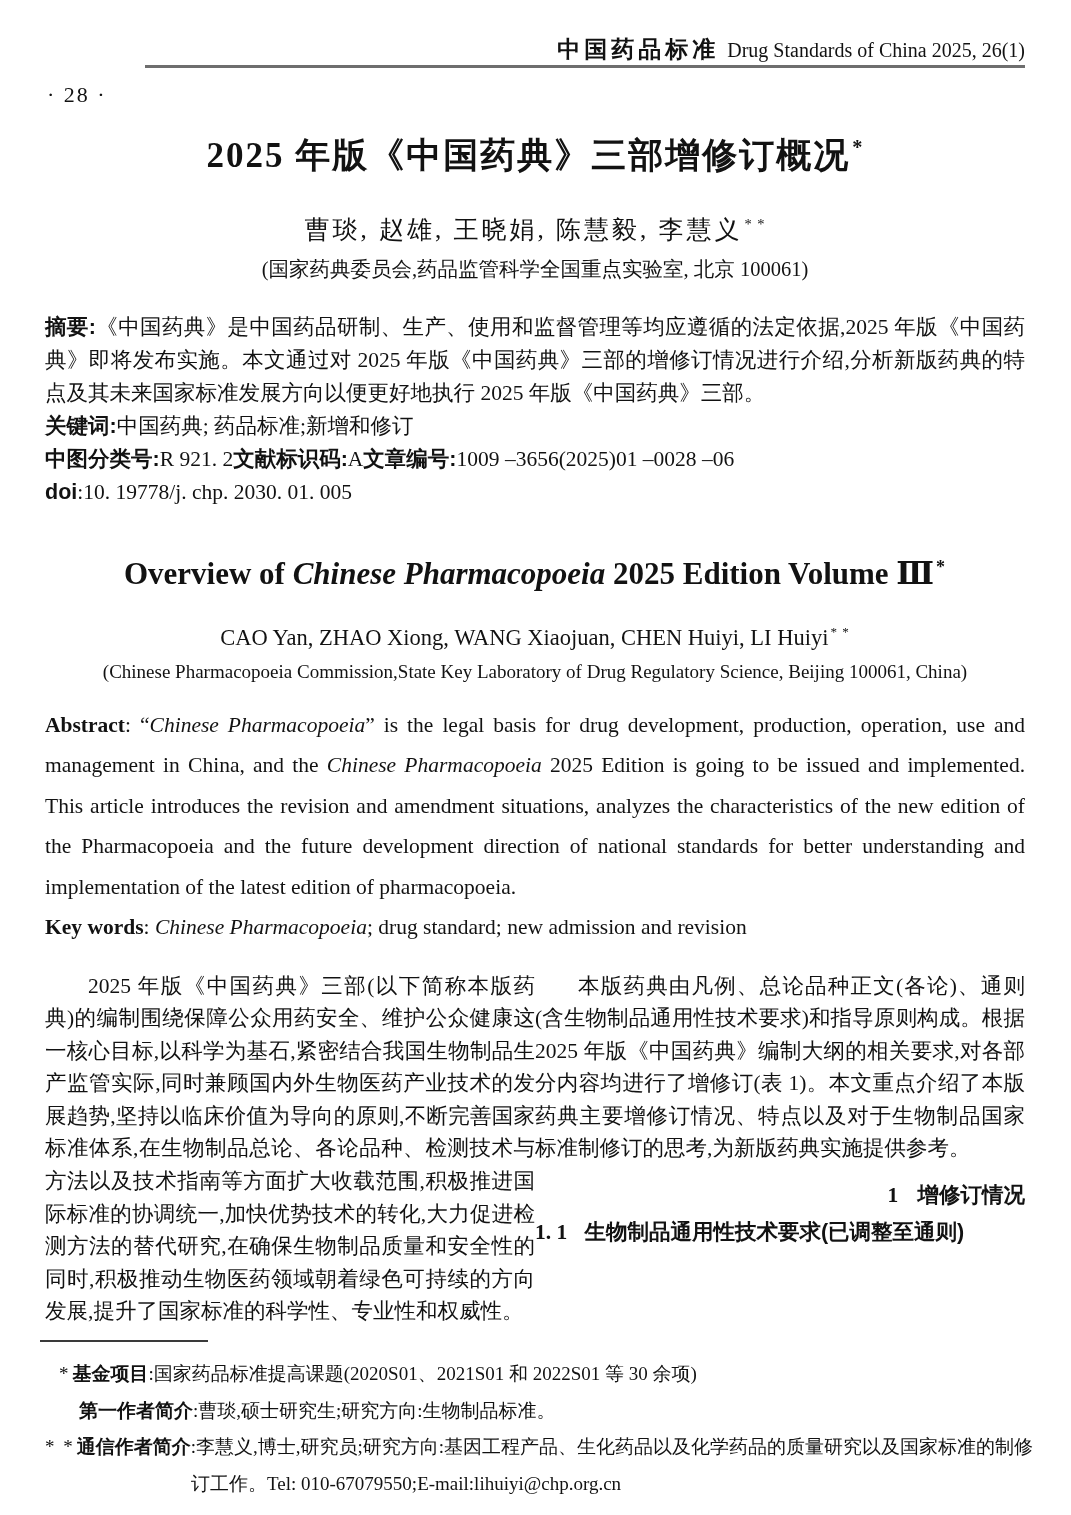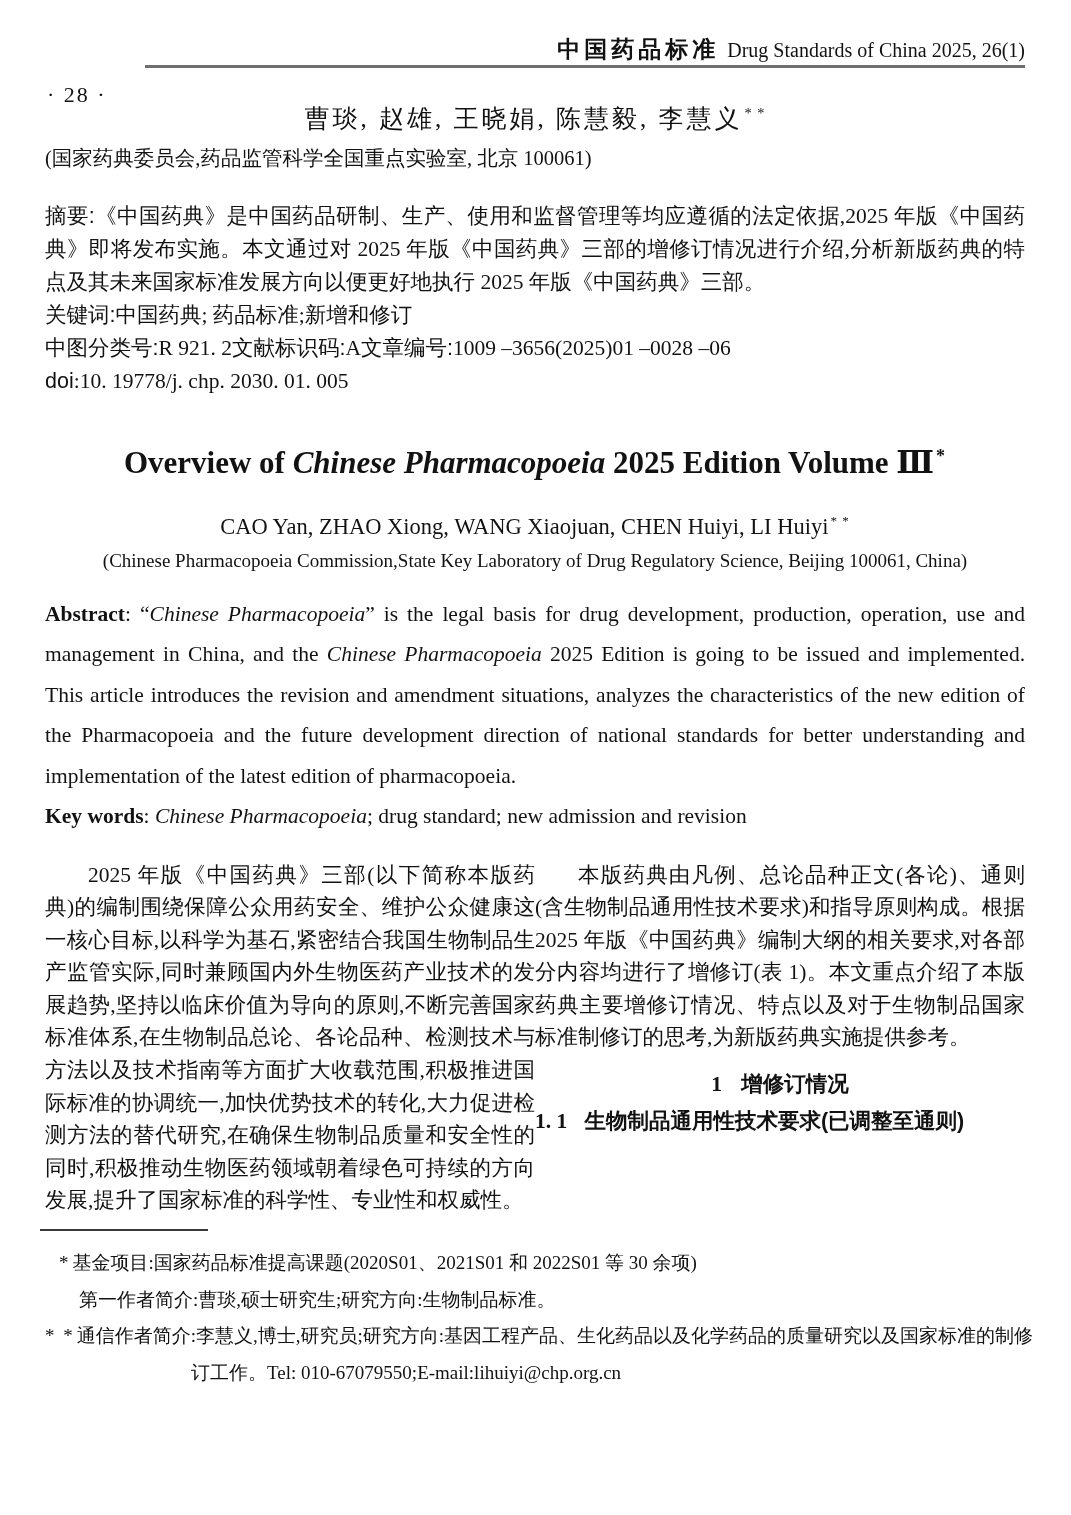--- a/index.html
+++ b/index.html
@@ -13,40 +13,40 @@
   .page-header { position: relative; height: 34px; }
   .page-num { position: absolute; left: 2px; top: 2px; font-size: 22px; letter-spacing: 2px; margin-top: 46px; }
   .journal { position: absolute; right: 0; top: 0; white-space: nowrap; }
   .journal-cn { font-weight: bold; font-size: 23px; letter-spacing: 4px; font-family: "Liberation Serif", serif; }
   .journal-en { font-size: 20px; margin-left: 4px; }
   .header-rule { position: absolute; left: 100px; right: 0; top: 31px; border-top: 3px solid #6e6e6e; }
   
   .title-cn { margin: 64px 0 0 0; text-align: center; font-size: 35px; font-weight: bold; letter-spacing: 2px; }
   sup.marker { font-size: 58%; vertical-align: super; margin-left: 2px; letter-spacing: 1px; }
   .authors-cn { margin-top: 34px; text-align: center; font-size: 25px; letter-spacing: 3px; }
-  .affiliation-cn { margin-top: 9px; text-align: left; font-size: 20.5px; }
+  .affiliation-cn { margin-top: 9px; text-align: center; font-size: 20.5px; }
   
   .cn-abstract-block { margin-top: 28px; font-size: 21.5px; line-height: 33px; text-align: justify; }
-  .label-hei { font-family: "Liberation Sans", "DejaVu Sans", sans-serif; font-weight: normal; }
+  .label-hei { font-family: "Liberation Sans", "DejaVu Sans", sans-serif; font-weight: bold; }
   .meta-line { display: flex; line-height: 33px; }
   .meta-item { white-space: nowrap; }
   
   .title-en { margin: 46px 0 0 0; text-align: center; font-size: 31px; font-weight: bold; }
   .title-en .it { font-style: italic; }
   .authors-en { margin-top: 32px; text-align: center; font-size: 22.5px; }
   .affiliation-en { margin-top: 10px; text-align: center; font-size: 19px; }
   
   .en-abstract-block { margin-top: 22px; font-size: 21.5px; line-height: 40.5px; text-align: justify; }
   .en-abstract-block .it { font-style: italic; }
   .en-label { font-weight: bold; font-family: "Liberation Serif", serif; }
   
   .body-columns { margin-top: 22px; display: flex; font-size: 21.5px; line-height: 32.6px; text-align: justify; }
   .col { flex: 1 1 0; }
   .col p { margin: 0; text-indent: 2em; }
-  .section-heading { font-family: "Liberation Sans", "DejaVu Sans", sans-serif; font-weight: bold; font-size: 21.5px; margin: 14px 0 4px 0; text-align: center; }
+  .section-heading { font-family: "Liberation Sans", "DejaVu Sans", sans-serif; font-weight: bold; font-size: 21.5px; margin: 14px 0 4px 0; text-align: right; }
   .section-heading .num { margin-right: 0.9em; font-family: "Liberation Serif", serif; font-weight: bold; }
   .sub-heading { font-family: "Liberation Sans", "DejaVu Sans", sans-serif; font-weight: bold; font-size: 21.5px; margin: 2px 0 2px 0; text-align: left; }
   .sub-heading .num { margin-right: 0.8em; font-family: "Liberation Serif", serif; font-weight: bold; }
   
   .footnote-area { margin-top: 12px; }
   .footnote-rule { width: 168px; border-top: 2px solid #3a3a3a; margin: 0 0 14px -5px; }
   .footnote { font-size: 19px; line-height: 36.5px; white-space: nowrap; }
   .fn-1 { padding-left: 14px; }
   .fn-2 { padding-left: 34px; }
   .fn-3 { padding-left: 0; }
@@ -60,20 +60,21 @@
 
   <header class="page-header">
     <span class="page-num">· 28 ·</span>
     <span class="journal">
       <span class="journal-cn">中国药品标准</span>
       <span class="journal-en">Drug Standards of China 2025, 26(1)</span>
     </span>
     <div class="header-rule"></div>
   </header>
 
+  <h1 class="title-cn"><span>2025 年版《中国药典》三部增修订概况</span><sup class="marker">*</sup></h1>
 
   <div class="authors-cn"><span>曹琰, 赵雄, 王晓娟, 陈慧毅, 李慧义</span><sup class="marker">* *</sup></div>
 
   <div class="affiliation-cn">(国家药典委员会,药品监管科学全国重点实验室, 北京 100061)</div>
 
   <div class="cn-abstract-block">
     <div><span class="label-hei">摘要:</span><span>《中国药典》是中国药品研制、生产、使用和监督管理等均应遵循的法定依据,2025 年版《中国药典》即将发布实施。本文通过对 2025 年版《中国药典》三部的增修订情况进行介绍,分析新版药典的特点及其未来国家标准发展方向以便更好地执行 2025 年版《中国药典》三部。</span></div>
     <div><span class="label-hei">关键词:</span><span>中国药典; 药品标准;新增和修订</span></div>
     <div class="meta-line">
       <span class="meta-item"><span class="label-hei">中图分类号:</span><span>R 921. 2</span></span>

